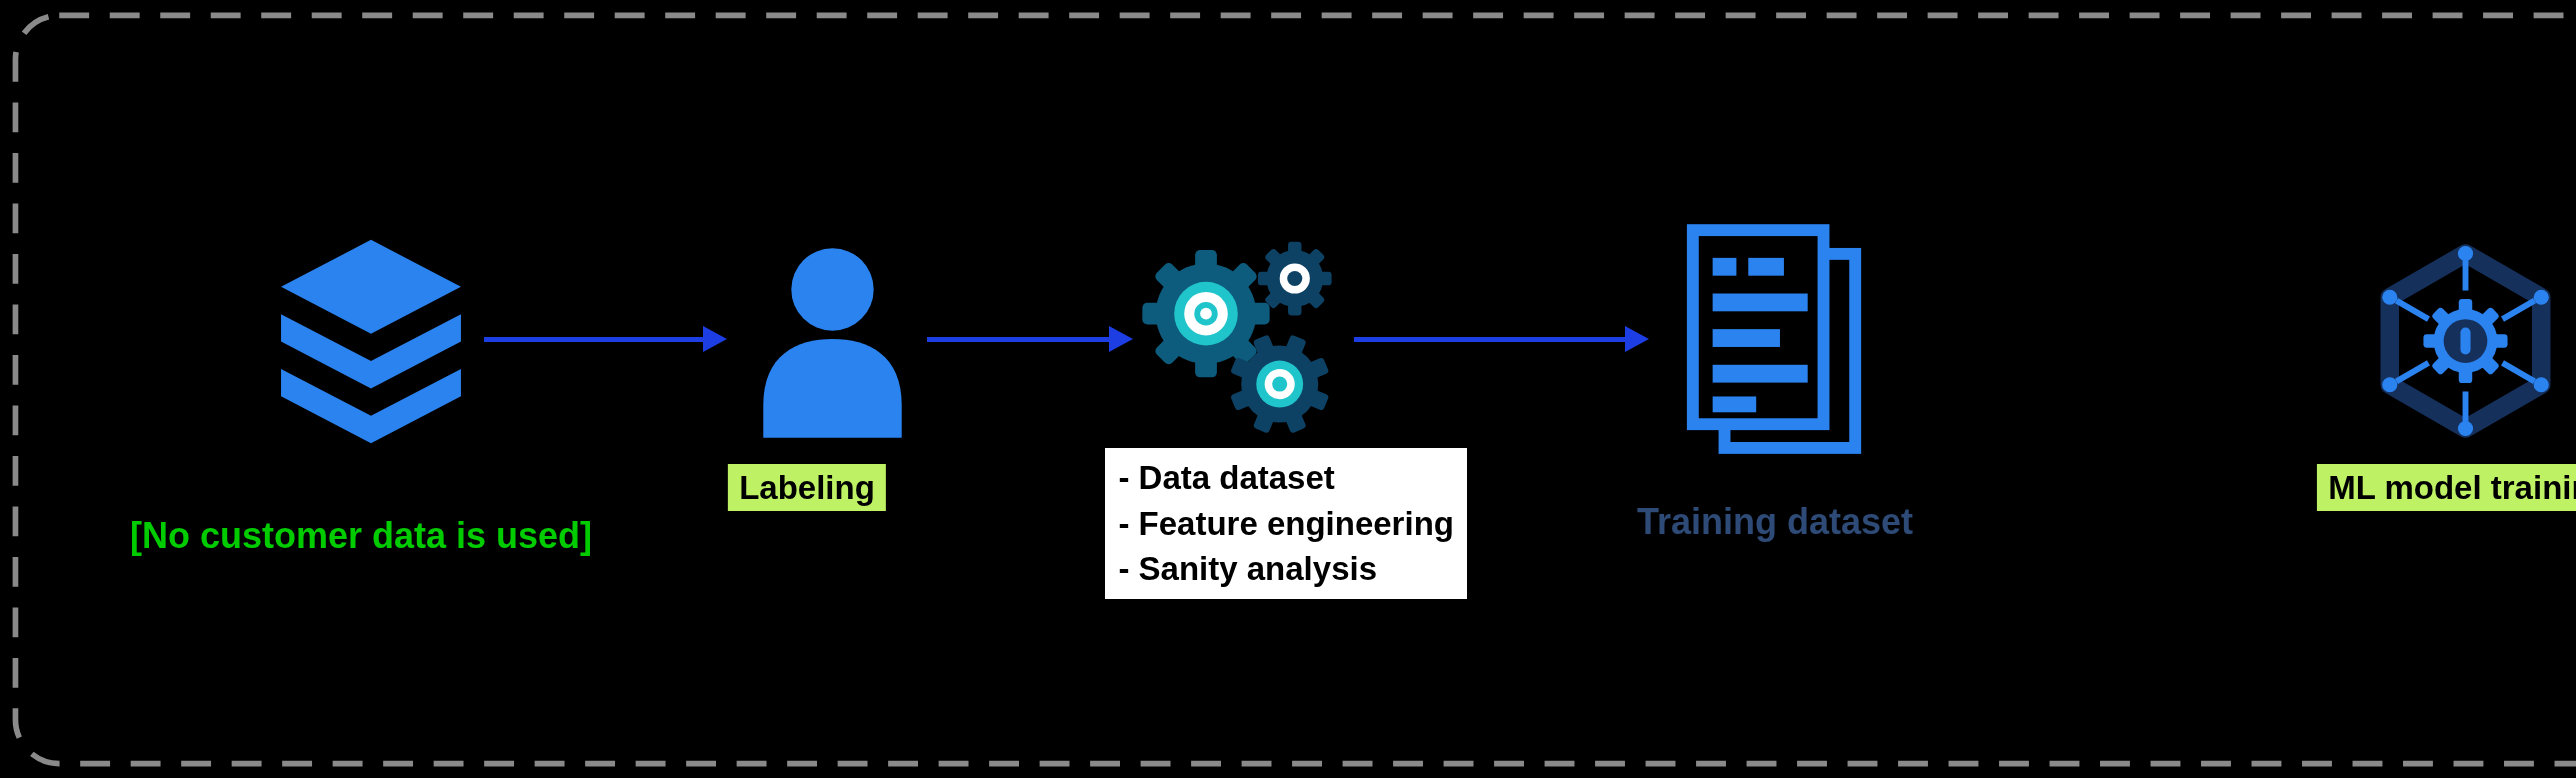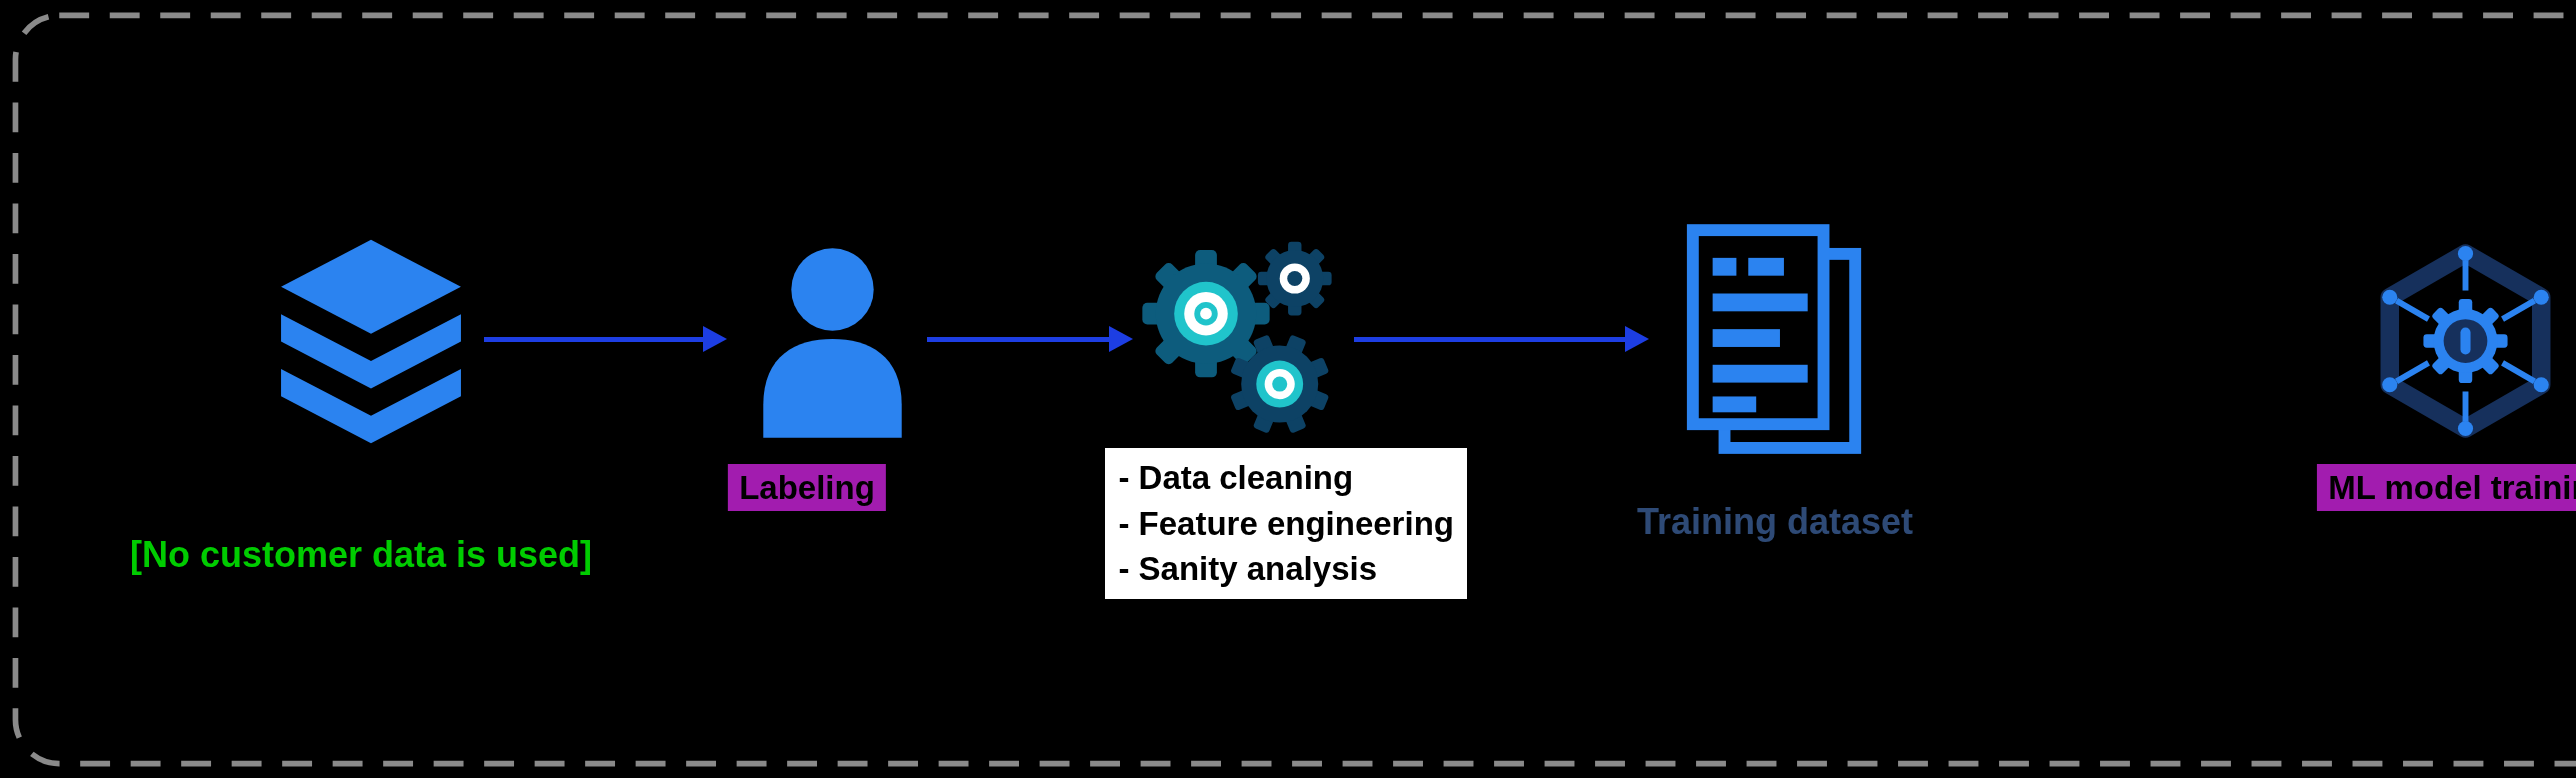--- a/index.html
+++ b/index.html
@@ -18,21 +18,21 @@
   body{font-family:"Liberation Sans","DejaVu Sans",sans-serif;}
   .canvas{position:relative;width:2699px;height:779px;background:var(--bg);overflow:hidden;}
   .border-svg{position:absolute;left:0;top:0;width:2699px;height:779px;}
   .icon{position:absolute;}
   .icon svg{display:block;width:100%;height:100%;}
   .arrow{position:absolute;height:27px;}
   .arrow .shaft{position:absolute;left:0;right:19.6px;top:10.8px;height:5.2px;background:var(--arrow);}
   .arrow .head{position:absolute;right:0;top:0;width:0;height:0;
     border-top:13.4px solid transparent;border-bottom:13.4px solid transparent;
     border-left:24px solid var(--arrow);}
-  .white-label{position:absolute;transform:translateX(-50%);background:#a21caf;color:#000000;
+  .white-label{position:absolute;transform:translateX(-50%);background:#bef264;color:#000000;
     font-weight:700;font-size:33px;line-height:1.25;padding:3.1px 11.3px;white-space:nowrap;}
   .note{position:absolute;transform:translateX(-50%);color:var(--green);
     font-weight:700;font-size:36px;white-space:nowrap;}
   .dataset-label{position:absolute;transform:translateX(-50%);color:var(--dataset-blue);
     font-weight:700;font-size:36px;white-space:nowrap;margin-top:14px;}
   .steps{position:absolute;background:#ffffff;color:#000000;font-weight:700;
     font-size:33px;line-height:1.38;padding:7.2px 13.4px;white-space:nowrap;}
 </style>
 </head>
 <body>
@@ -46,21 +46,21 @@
   <div class="icon" style="left:273px; top:232px; width:196px; height:219px;">
     <svg viewBox="0 0 100 112">
       <g fill="#2b83f0">
         <polygon points="50,4 96,28 50,52 4,28"></polygon>
         <polygon points="4,42 50,66 96,42 96,56 50,80 4,56"></polygon>
         <polygon points="4,70 50,94 96,70 96,84 50,108 4,84"></polygon>
       </g>
     </svg>
   </div>
 
-  <div class="note" style="left:361px; top:534px;">[No customer data is used]</div>
+  <div class="note" style="left:361px; top:515px;">[No customer data is used]</div>
 
   <div class="arrow" style="left:484px; top:326px; width:243px;">
     <div class="shaft"></div>
     <div class="head"></div>
   </div>
 
   <div class="icon" style="left:750px; top:240px; width:165px; height:206px;">
     <svg viewBox="0 0 100 125">
       <g fill="#2b83f0">
         <circle cx="50" cy="30" r="25"></circle>
@@ -114,21 +114,21 @@
           <circle r="23"></circle>
         </g>
         <circle r="14" fill="#20c4cb"></circle>
         <circle r="9" fill="#ffffff"></circle>
         <circle r="4.5" fill="#20c4cb"></circle>
       </g>
     </svg>
   </div>
 
   <div class="steps" style="left:1105px; top:448px;">
-    <div>- Data cleaning</div>
+    <div>- Data dataset</div>
     <div>- Feature engineering</div>
     <div>- Sanity analysis</div>
   </div>
 
   <div class="arrow" style="left:1354px; top:326px; width:295px;">
     <div class="shaft"></div>
     <div class="head"></div>
   </div>
 
   <div class="icon" style="left:1677px; top:222px; width:198px; height:242px;">

